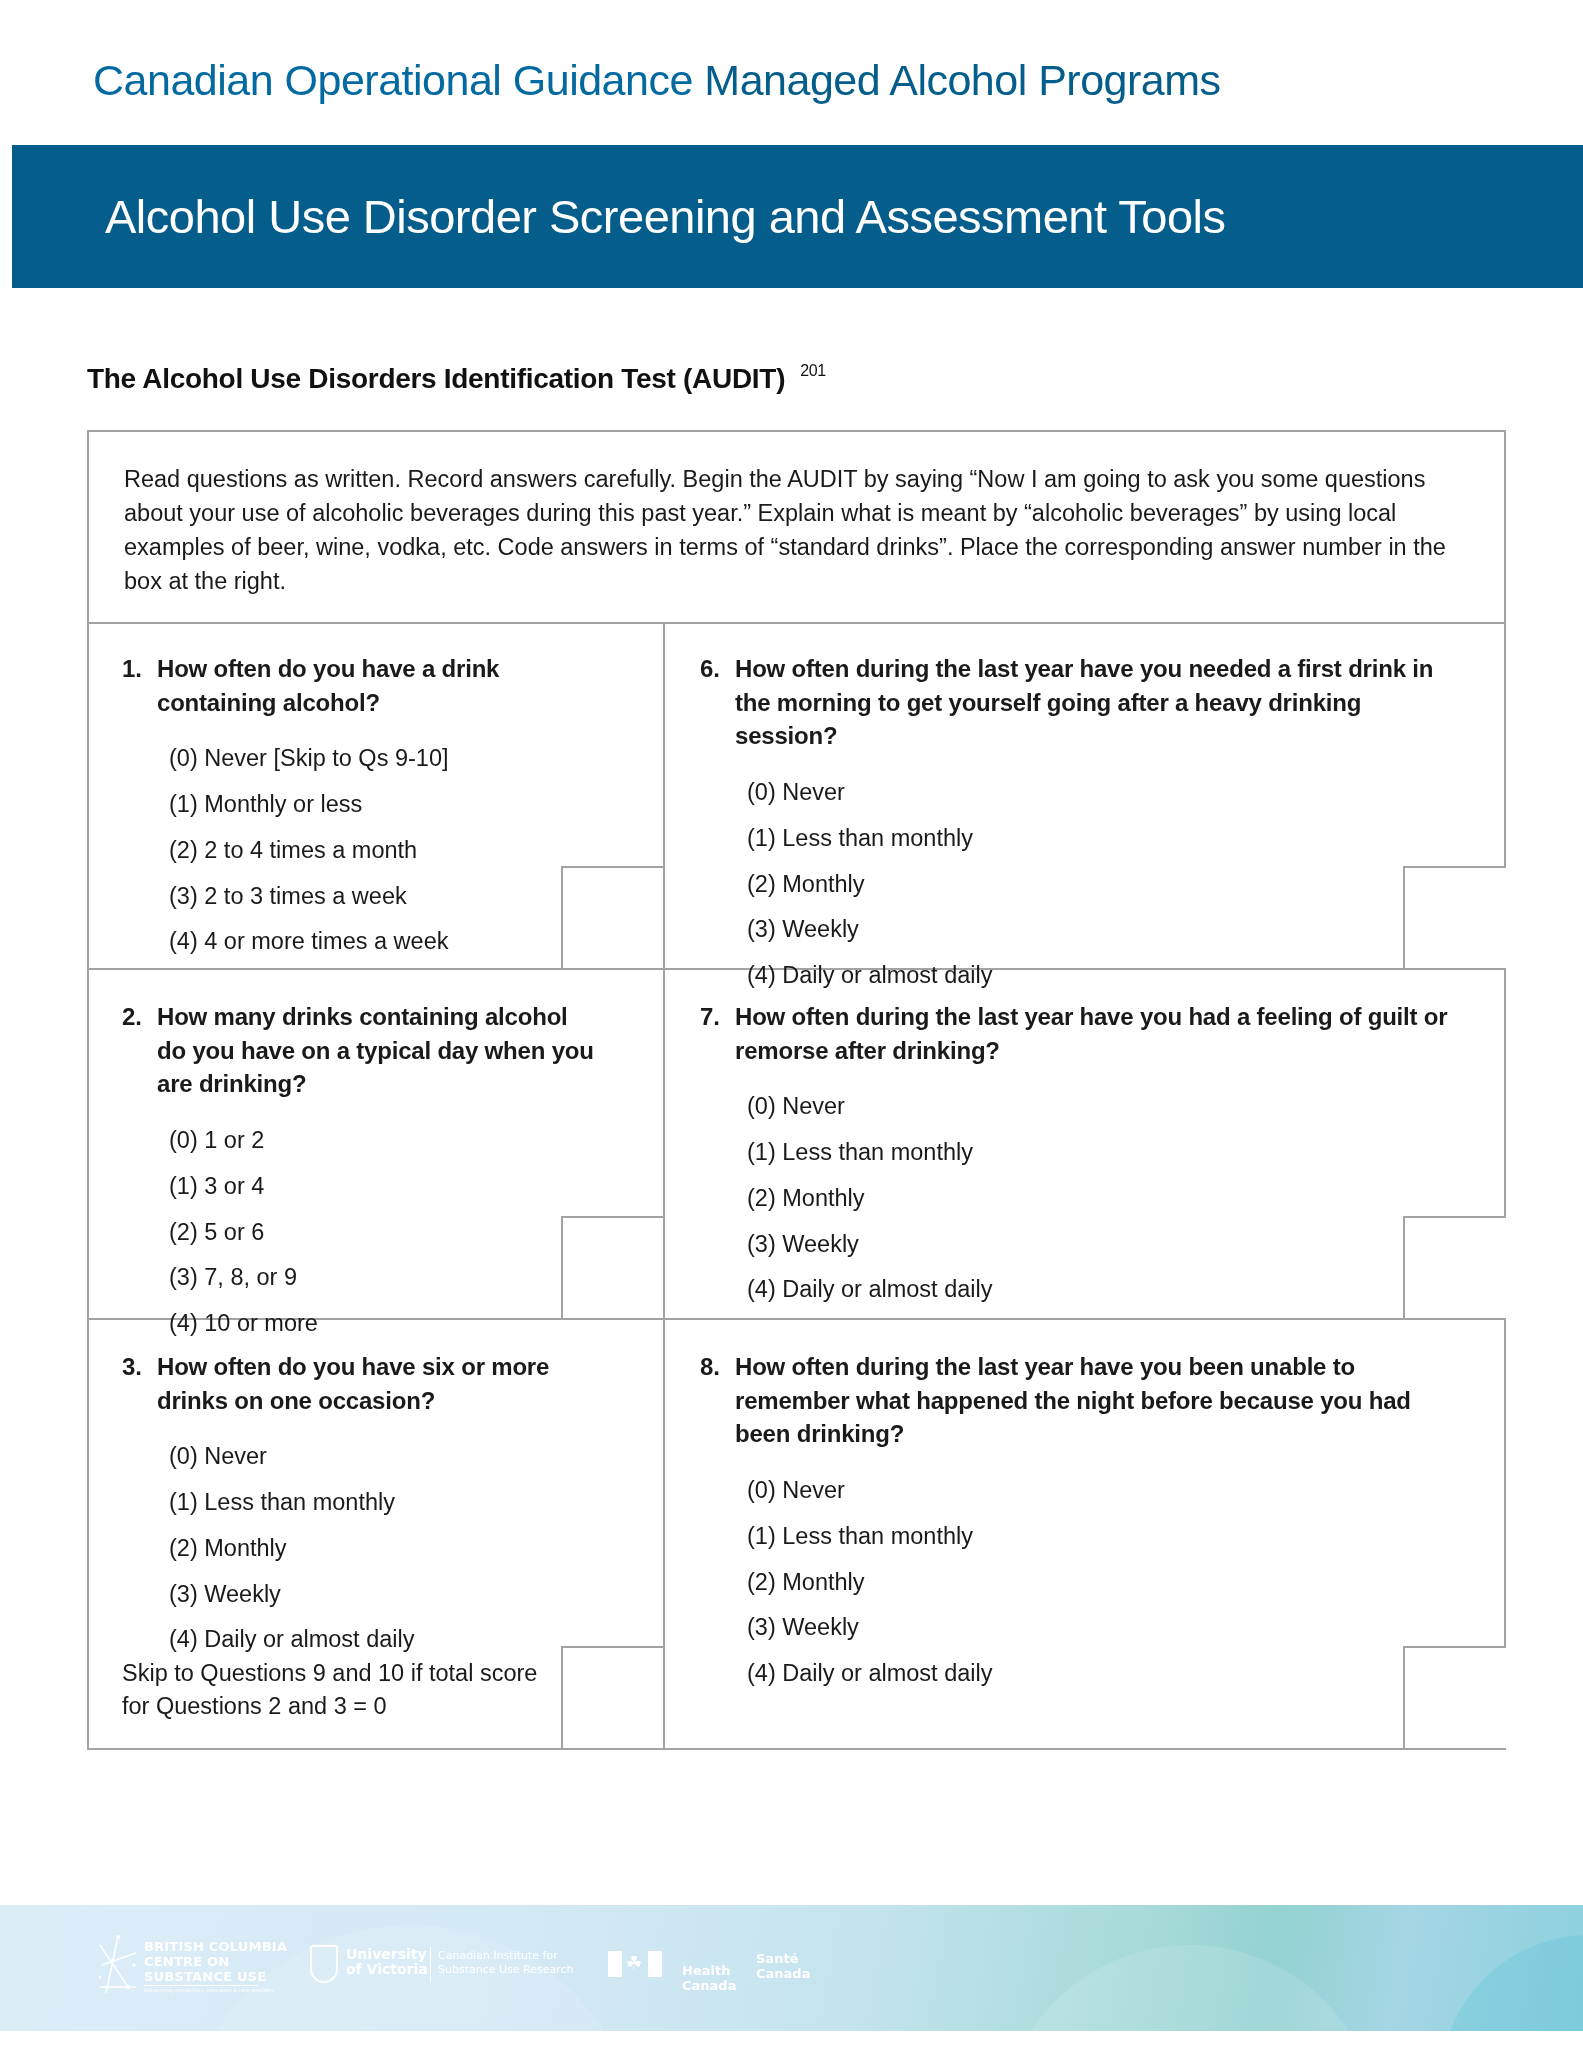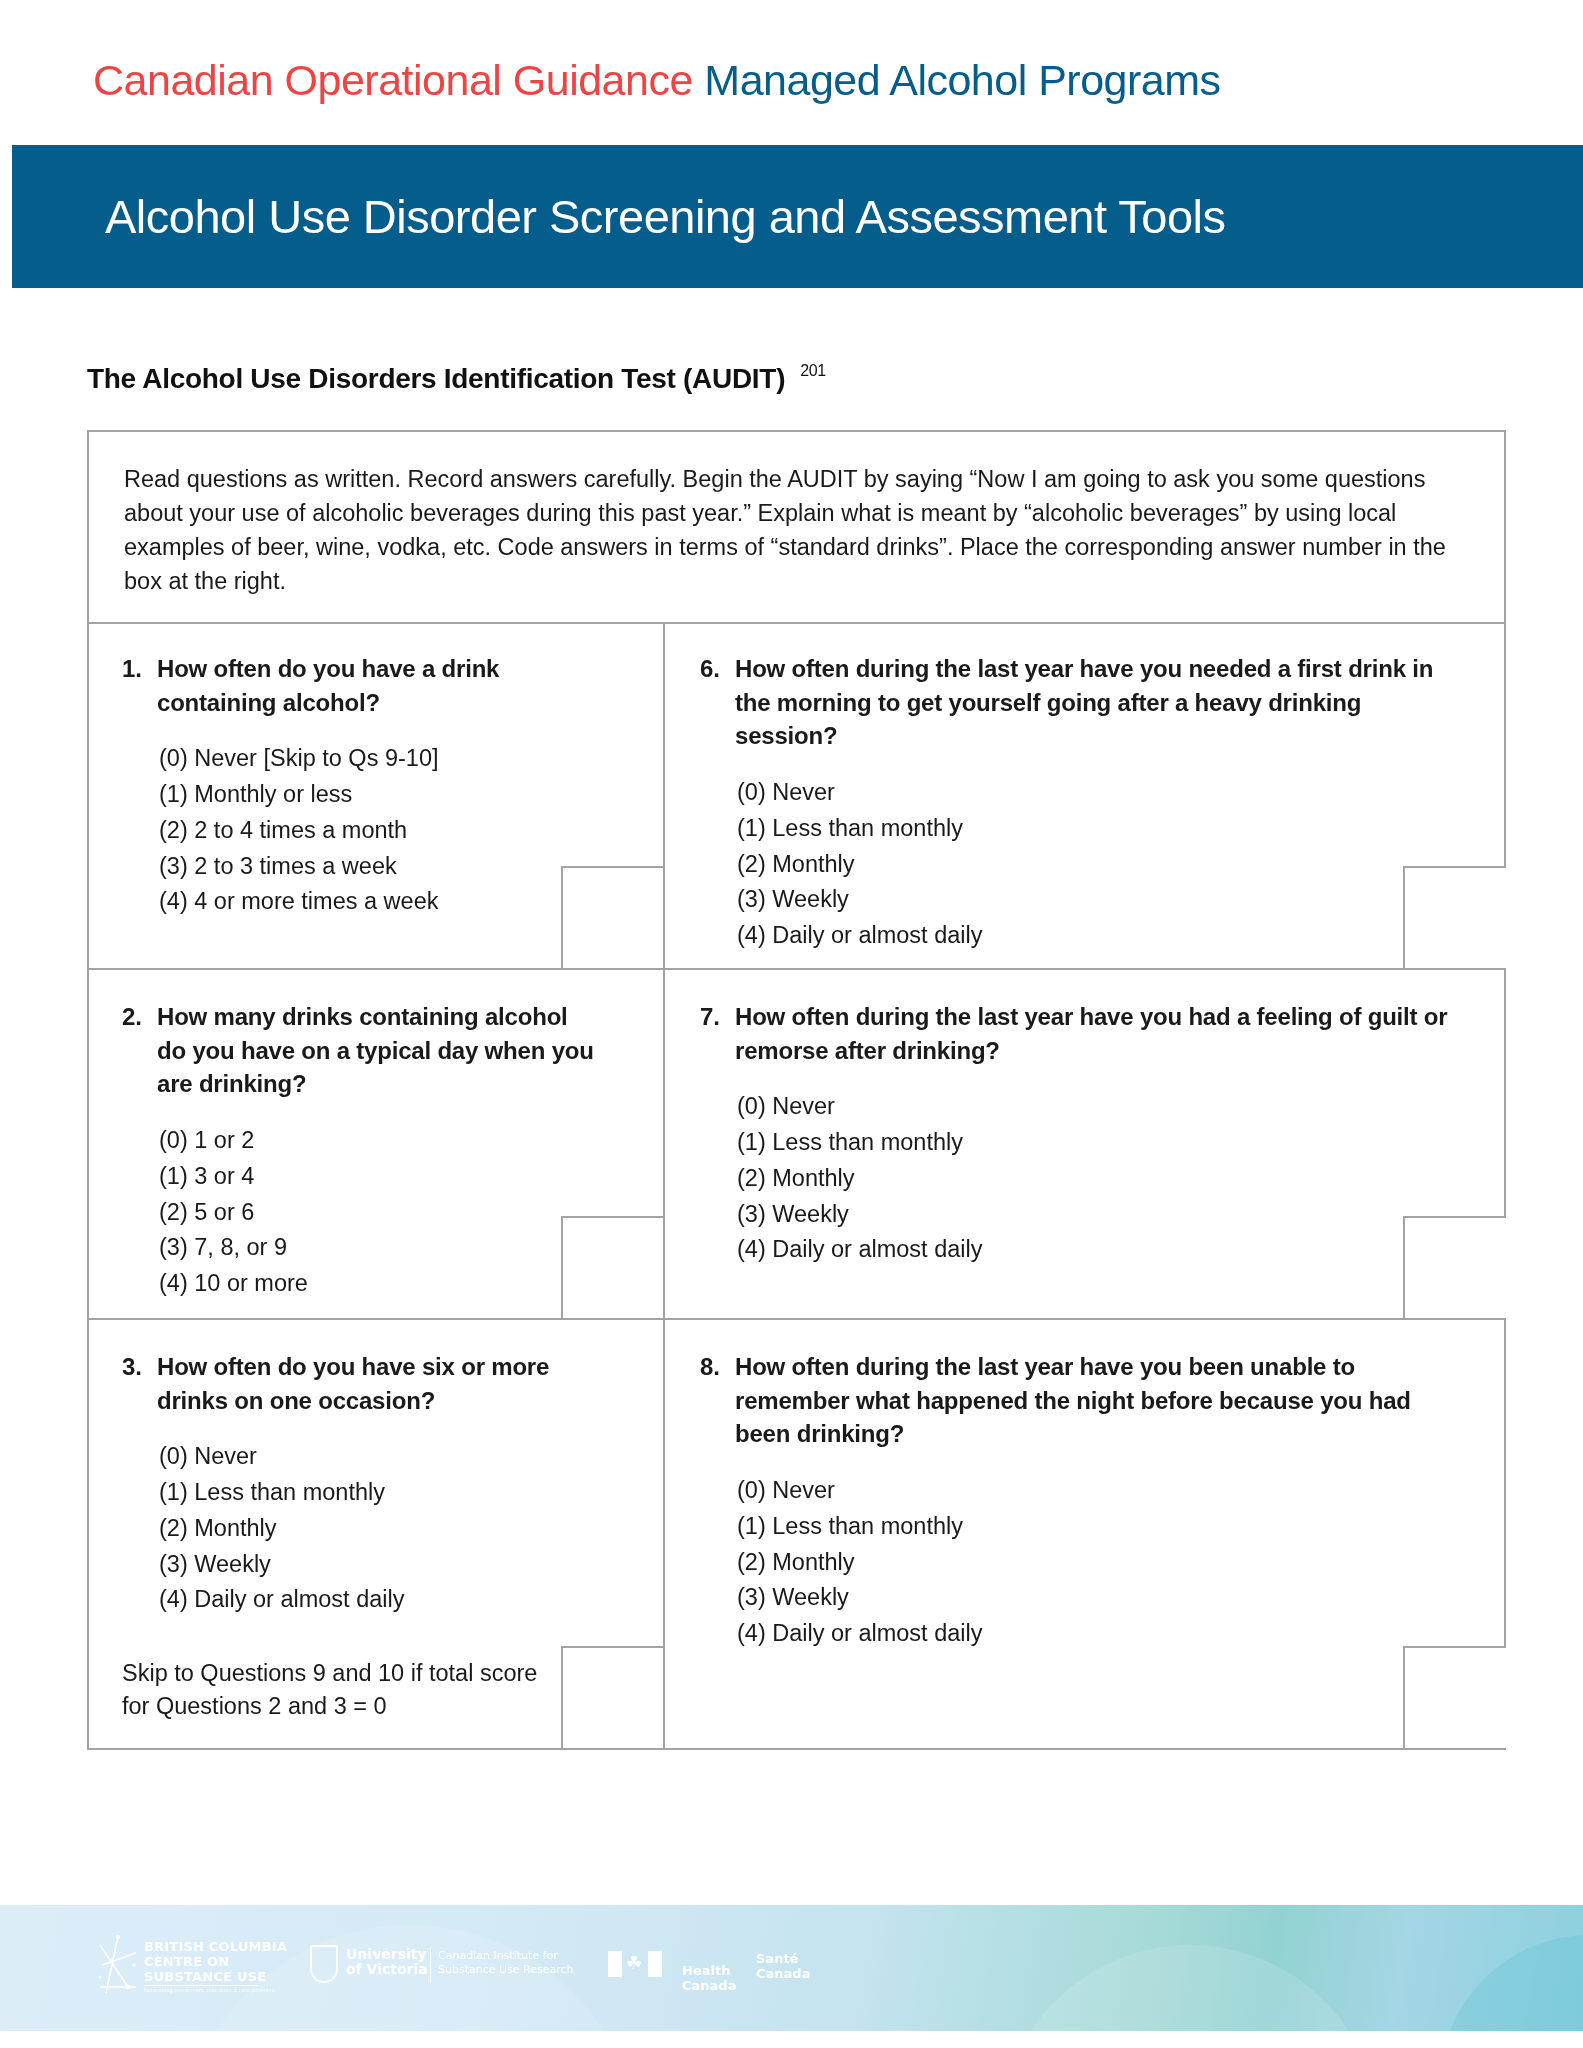--- a/index.html
+++ b/index.html
@@ -5,21 +5,21 @@
     html, body { margin: 0; padding: 0; }
     body {
       width: 1583px; height: 2048px; position: relative; overflow: hidden;
       background: #ffffff; color: #1a1a1a;
       font-family: "Liberation Sans", "DejaVu Sans", sans-serif;
     }
     .top-header {
       position: absolute; left: 93px; top: 56px;
       font-size: 43px; letter-spacing: -0.5px; white-space: nowrap;
     }
-    .top-header .light { color: #ef4444; }
+    .top-header .light { color: #0369a1; }
     .top-header .dark { color: #045d8a; }
     .banner {
       position: absolute; left: 12px; top: 145px; width: 1583px; height: 143px;
       background: #045d8a;
     }
     .banner-title {
       position: absolute; left: 93px; top: 44px;
       color: #ffffff; font-size: 47px; letter-spacing: -0.5px; white-space: nowrap;
     }
     .section-title {
@@ -58,21 +58,21 @@
     }
     .q-text {
       font-weight: bold; font-size: 24px; line-height: 33.7px; letter-spacing: -0.2px;
     }
     .cell.left .q-text { width: 440px; }
     .cell.right .q-text { width: 720px; }
     .opts {
       margin: 23px 0 0 35px; padding: 0; list-style: none;
       font-size: 23.5px; line-height: 33.7px;
     }
-    .opts li { margin: 2px; white-space: nowrap; }
+    .opts li { margin: 12px; white-space: nowrap; }
     .answer-box {
       position: absolute; right: 0; bottom: 0; width: 102px; height: 102px;
       border-top: 2px solid #a3a3a6; border-left: 2px solid #a3a3a6;
       box-sizing: border-box; background: #fff;
     }
     .cell.right .answer-box { width: 103px; }
     .skip-note {
       position: absolute; left: 33px; bottom: 24px; width: 420px;
       font-size: 23.5px; line-height: 33.7px;
     }

